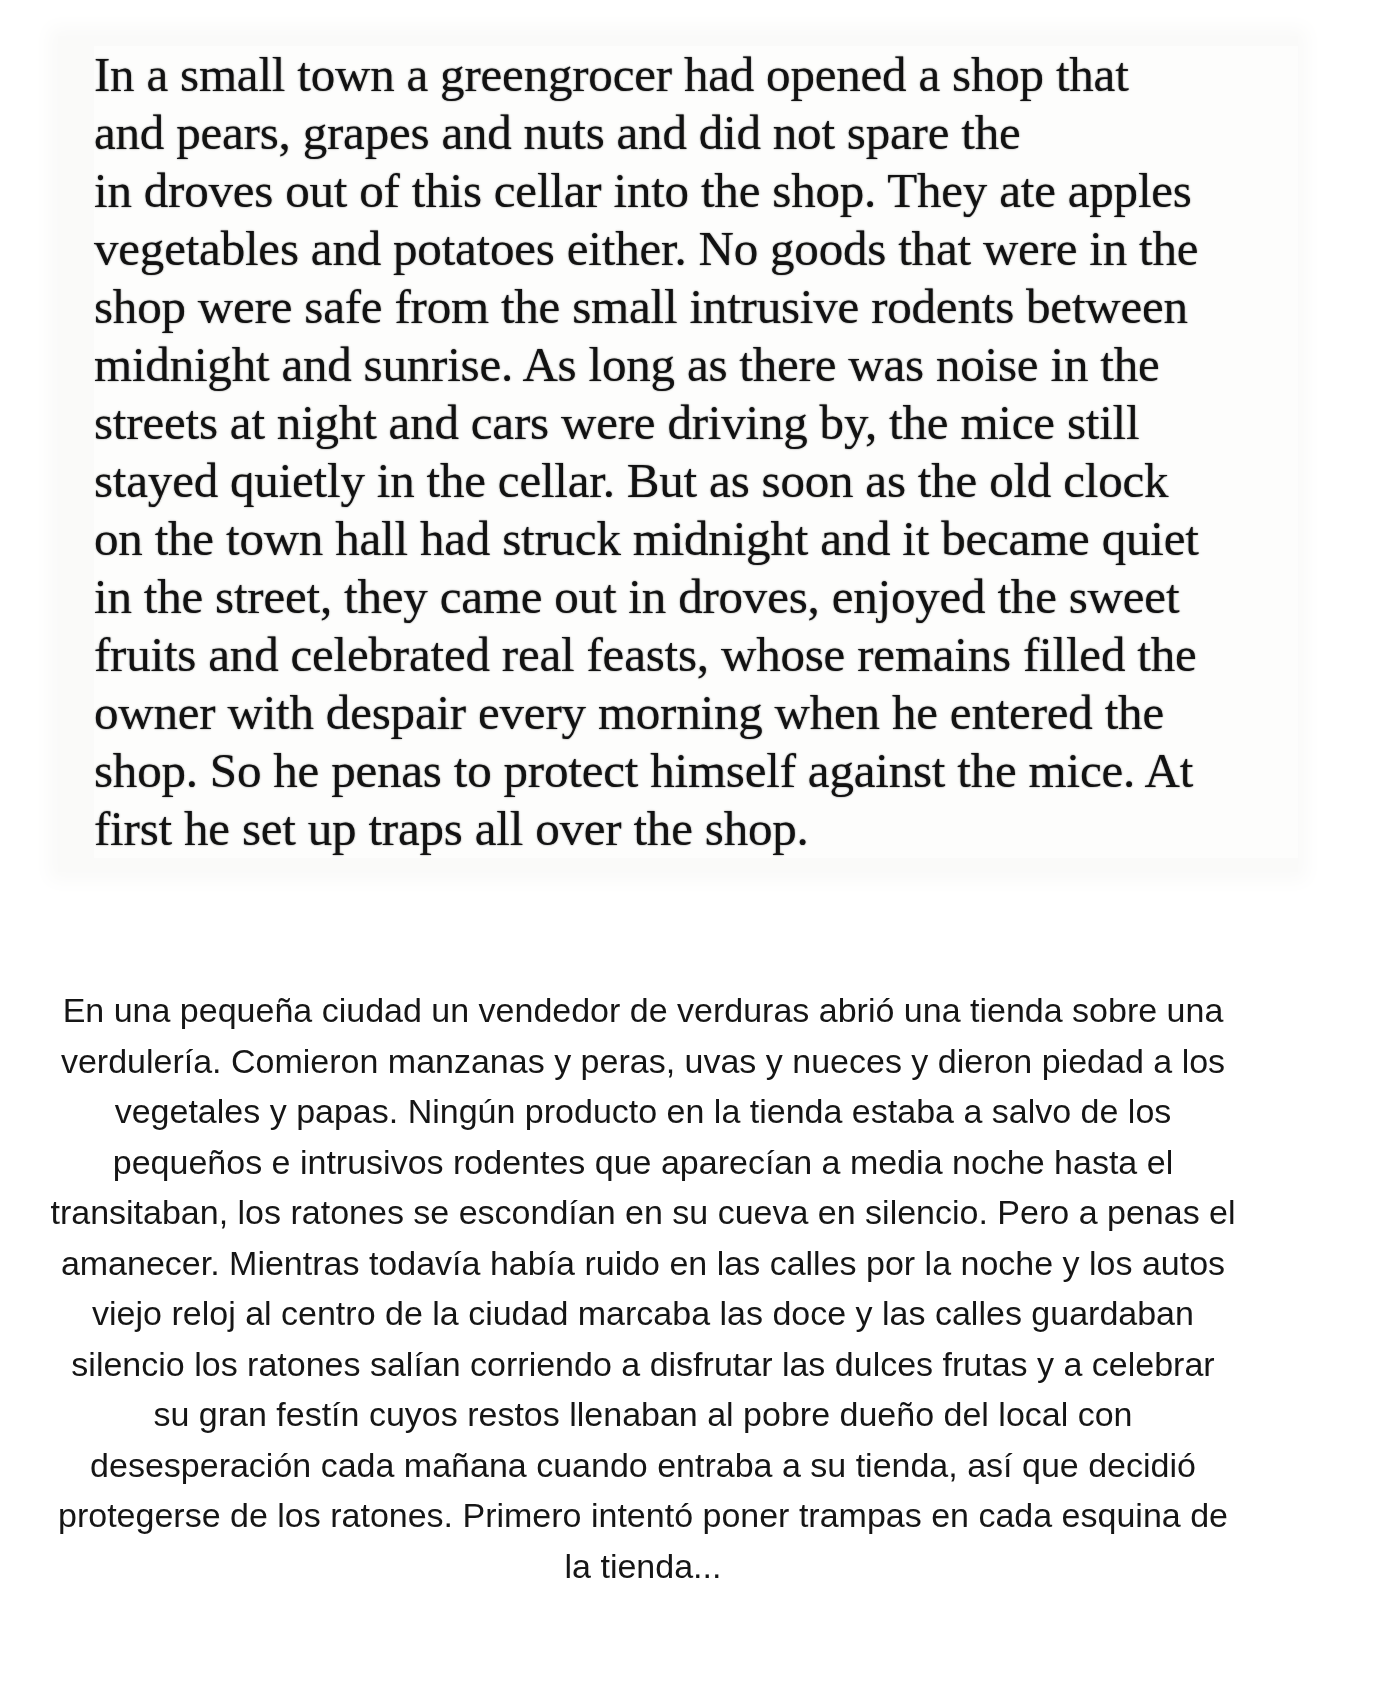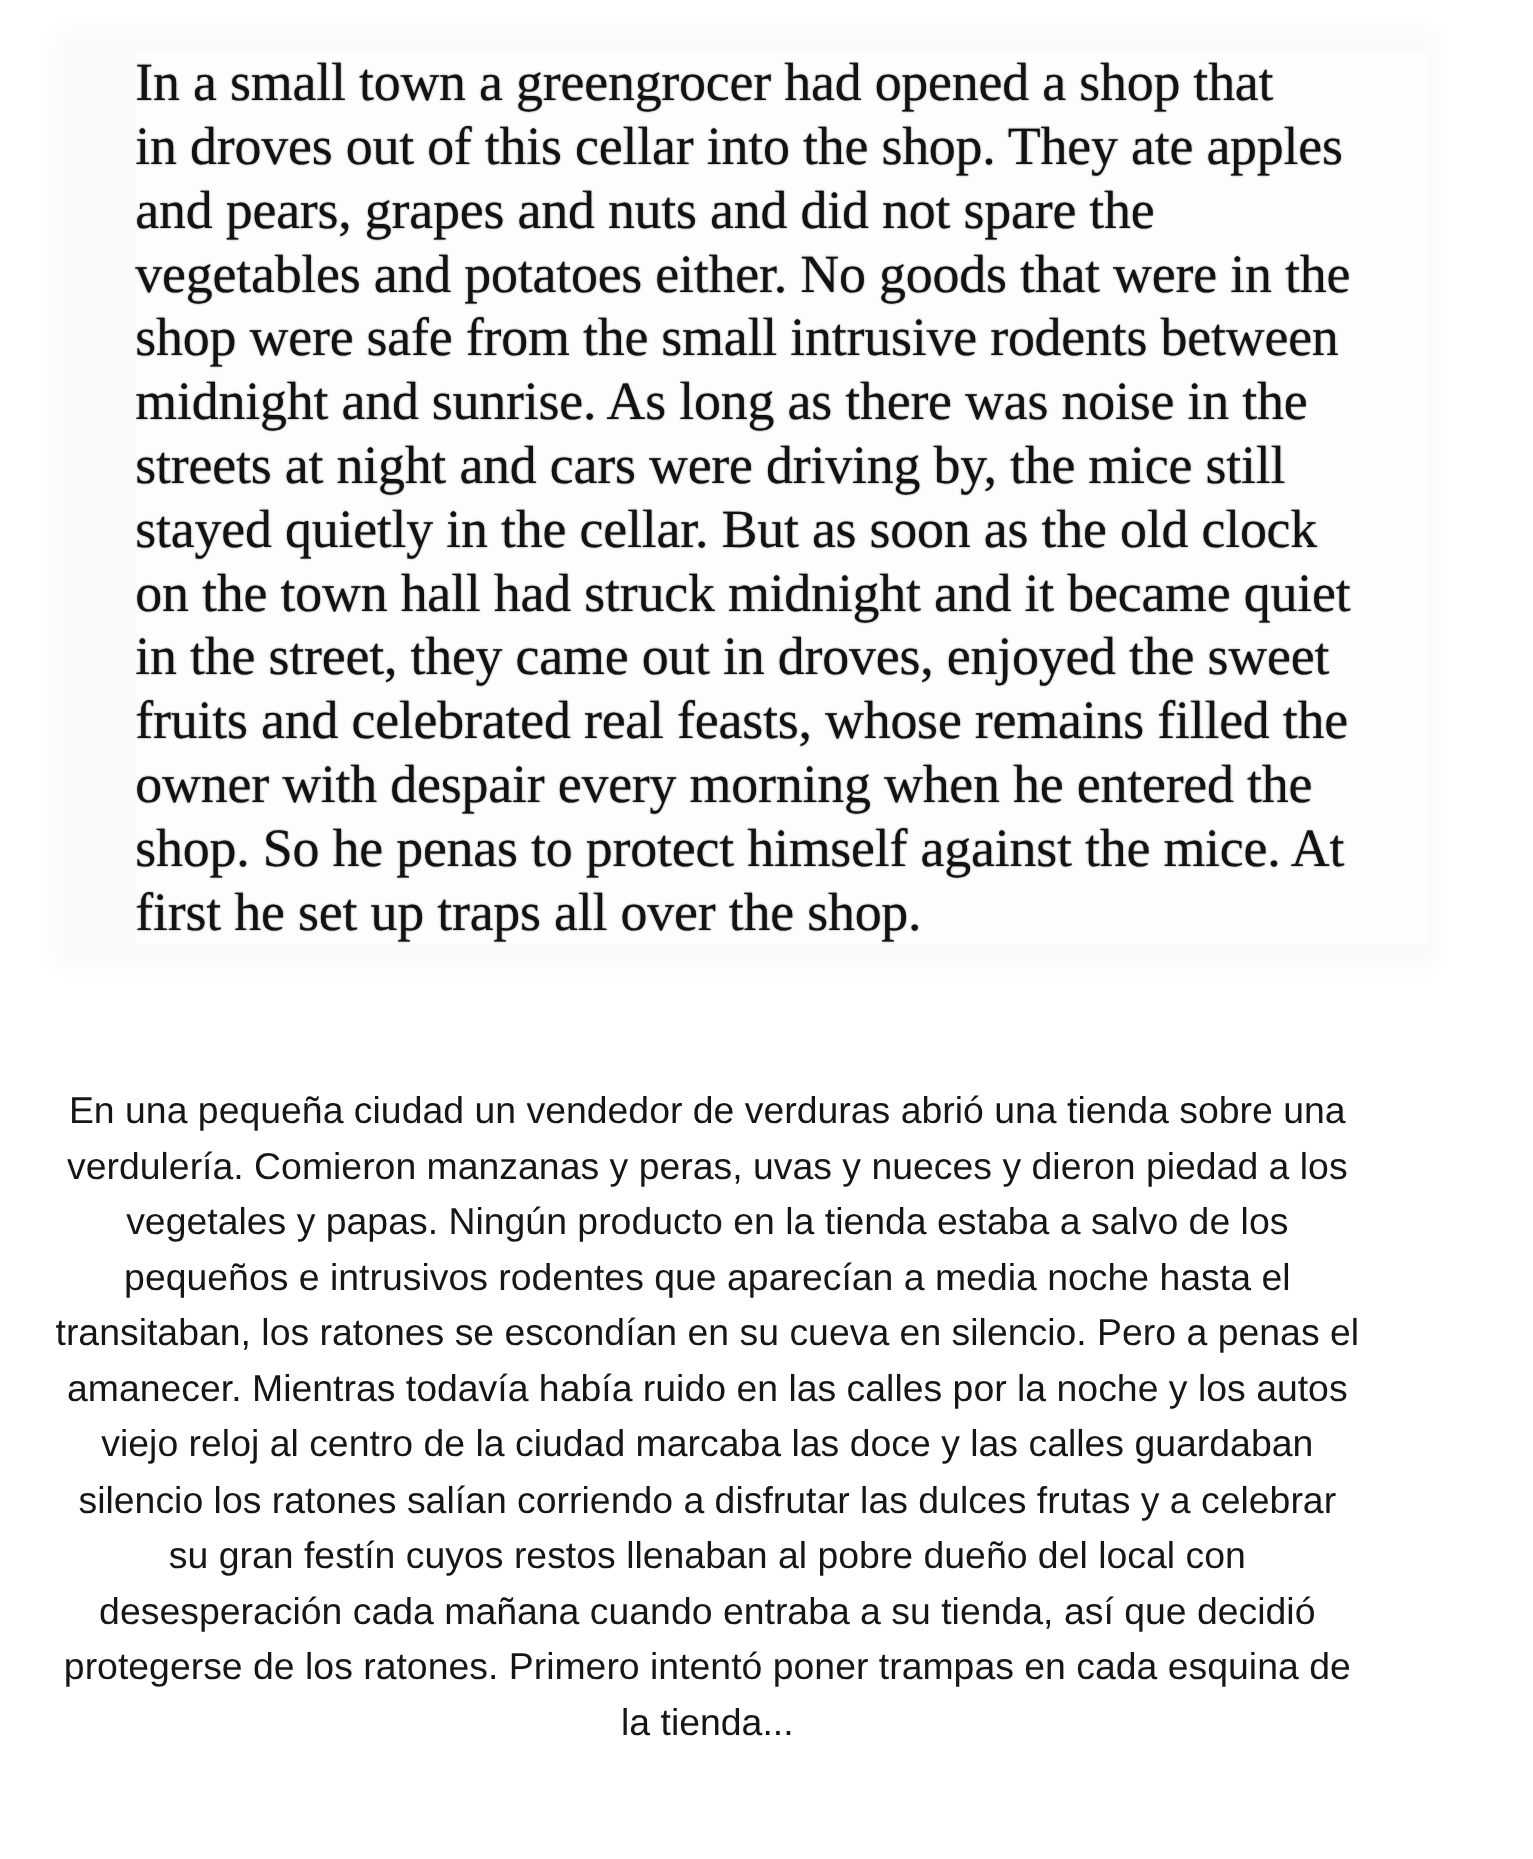--- a/index.html
+++ b/index.html
@@ -19,21 +19,21 @@
   .scan-block {
     position: absolute;
     left: 58px;
     top: 36px;
     width: 1240px;
     padding: 10px 0 14px 0;
     background: #fafaf9;
     box-shadow: 0 0 18px 10px #fafaf9;
   }
   .scan-lines {
-    margin-left: 65px; 
+    margin-left: 36px; 
     font-family: "Liberation Serif", serif;
     font-size: 49px;
     line-height: 58px;
     color: #121212;
     text-shadow: 0 0 1.2px rgba(10,10,10,0.65), 0 0 2.5px rgba(40,40,40,0.18);
     letter-spacing: -0.2px;
   }
   .scan-lines .line {
     white-space: nowrap;
     background: rgba(255,255,255,0.55); 
@@ -55,22 +55,22 @@
   .translation-block .line {
     white-space: nowrap;
   }
 </style>
 </head>
 <body>
 
 <section class="scan-block">
   <div class="scan-lines">
       <div class="line">In a small town a greengrocer had opened a shop that</div>
+      <div class="line">and pears, grapes and nuts and did not spare the</div>
       <div class="line">in droves out of this cellar into the shop. They ate apples</div>
-      <div class="line">and pears, grapes and nuts and did not spare the</div>
       <div class="line">vegetables and potatoes either. No goods that were in the</div>
       <div class="line">shop were safe from the small intrusive rodents between</div>
       <div class="line">midnight and sunrise. As long as there was noise in the</div>
       <div class="line">streets at night and cars were driving by, the mice still</div>
       <div class="line">stayed quietly in the cellar. But as soon as the old clock</div>
       <div class="line">on the town hall had struck midnight and it became quiet</div>
       <div class="line">in the street, they came out in droves, enjoyed the sweet</div>
       <div class="line">fruits and celebrated real feasts, whose remains filled the</div>
       <div class="line">owner with despair every morning when he entered the</div>
       <div class="line">shop. So he penas to protect himself against the mice. At</div>

